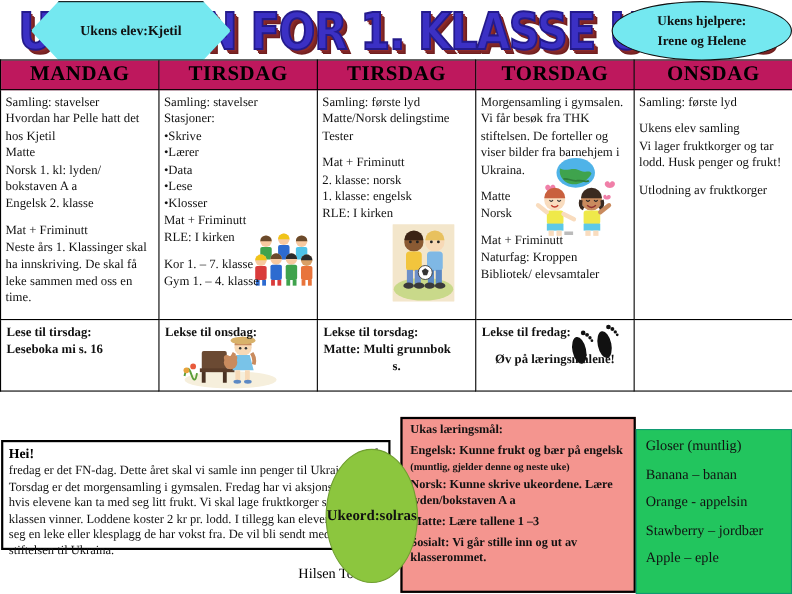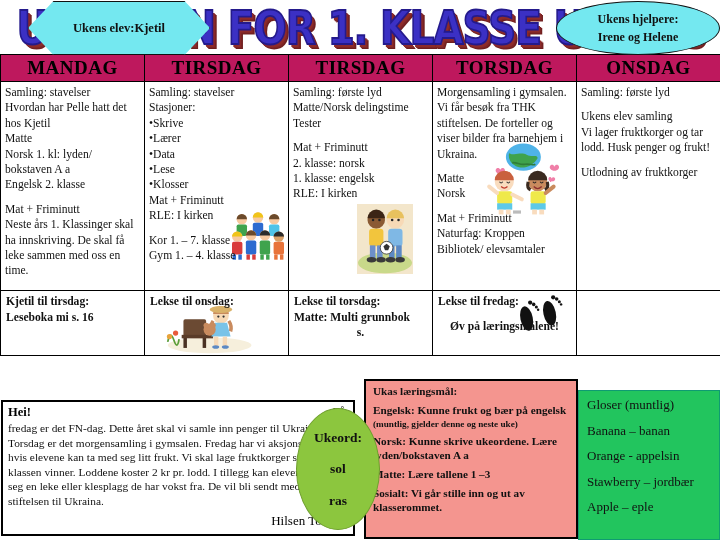--- a/index.html
+++ b/index.html
@@ -96,37 +96,37 @@
   .boys{left:68px;top:122px;width:56px;height:70px;background:#f2e3c8;border:0;}
   
   .globekids{left:44px;top:60px;width:88px;height:78px;}
   
   .girl{left:14px;top:8px;width:96px;height:56px;}
   
   .feet{position:absolute;left:512px;top:292px;width:54px;height:46px;z-index:25;}
 
   
   .letterbox{
-    position:absolute;left:1px;top:400px;width:354px;height:136px;
+    position:absolute;left:1px;top:400px;width:354px;height:100px;
     border:2px solid #000;background:#fff;box-sizing:border-box;
     padding:3px 5px 0 5px;z-index:5;
   }
   .letterbox .hei{font-weight:bold;font-size:12.5px;margin:0;}
   .letterbox .pa{
     position:absolute;right:8px;top:3px;font-size:12.5px;font-weight:normal;
   }
   .letterbox .body{font-size:11.4px;line-height:1.28;margin:1px 0 0 0;color:#111;}
   .letterbox .sign{
     text-align:right;font-size:13px;margin-top:4px;padding-right:14px;
   }
 
   .ukeord{
     position:absolute;left:296px;top:408px;width:82px;height:120px;
     background:#8CC63E;border:1px solid #6f9e2f;border-radius:50%;
-    display:flex;flex-direction:column;align-items:center;justify-content:center;
+    display:flex;flex-direction:row;align-items:center;justify-content:center;
     z-index:20;
   }
   .ukeord div{font-weight:bold;font-size:13.5px;line-height:2.3;color:#111;}
 
   .goalbox{
     position:absolute;left:364px;top:379px;width:214px;height:160px;
     background:#F4958F;border:2px solid #000;box-sizing:border-box;
     padding:4px 5px 0 7px;z-index:10;
   }
   .goalbox p{margin:0 0 5px 0;font-weight:bold;font-size:11.2px;line-height:1.24;color:#111;}
@@ -322,21 +322,21 @@
               <p>Ukens elev samling</p>
               <p>Vi lager fruktkorger og tar lodd. Husk penger og frukt!</p>
               <p class="sp"></p>
               <p>Utlodning av fruktkorger</p>
             </div>
         </td>
       </tr>
       <tr>
         <td class="hwcell">
           <div class="txt">
-              <p>Kjetil til tirsdag:</p>
+              <p>Lese til tirsdag:</p>
               <p>Leseboka mi s. 16</p>
             </div>
         </td>
         <td class="hwcell">
           <div class="txt">
               <p>Lekse til onsdag:</p>
             </div>
           <svg class="clip girl" viewBox="0 0 110 62">
             <ellipse cx="58" cy="52" rx="48" ry="9" fill="#f6efdc"></ellipse>
             <rect x="28" y="22" width="26" height="20" rx="2" fill="#6b4a33"></rect>

